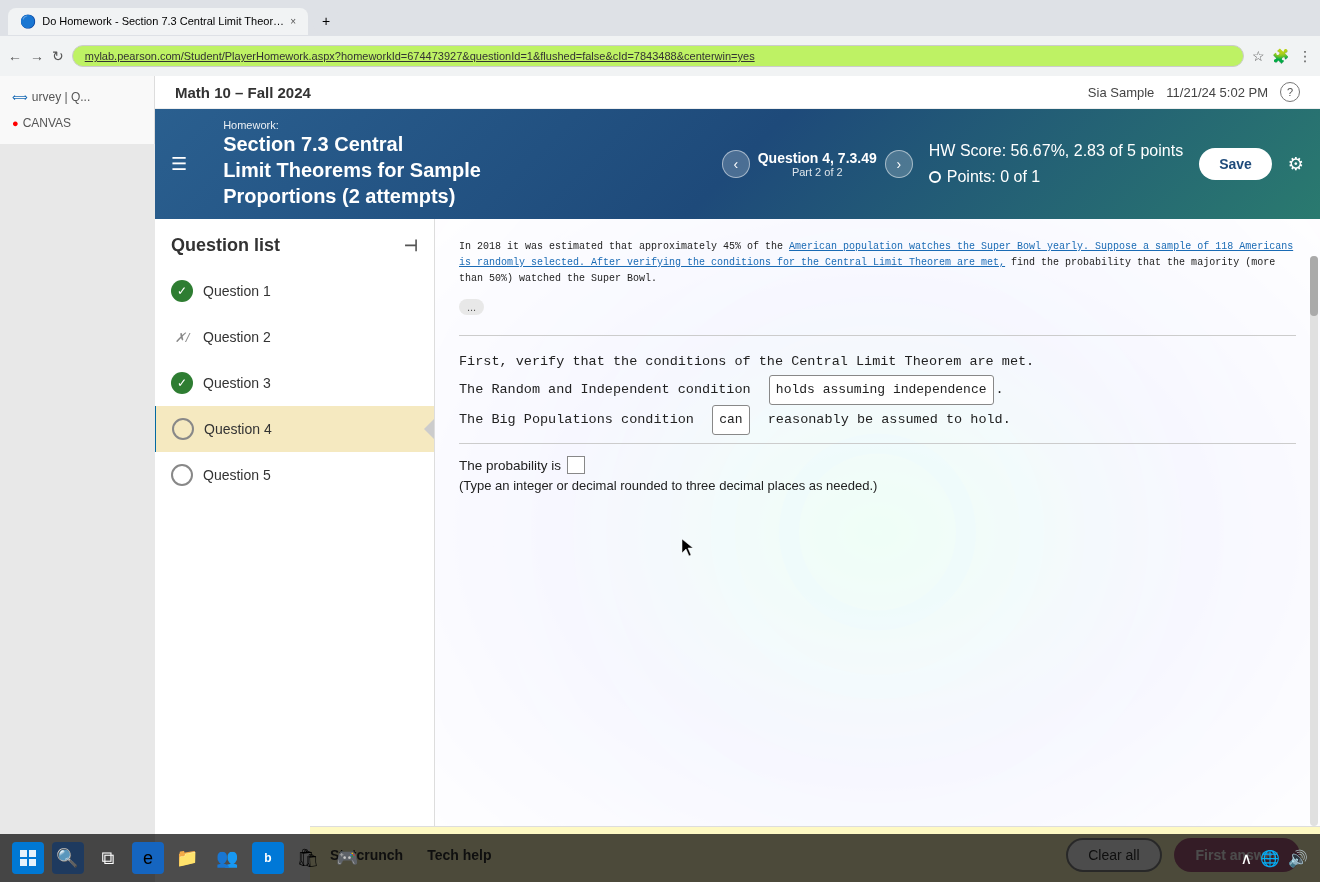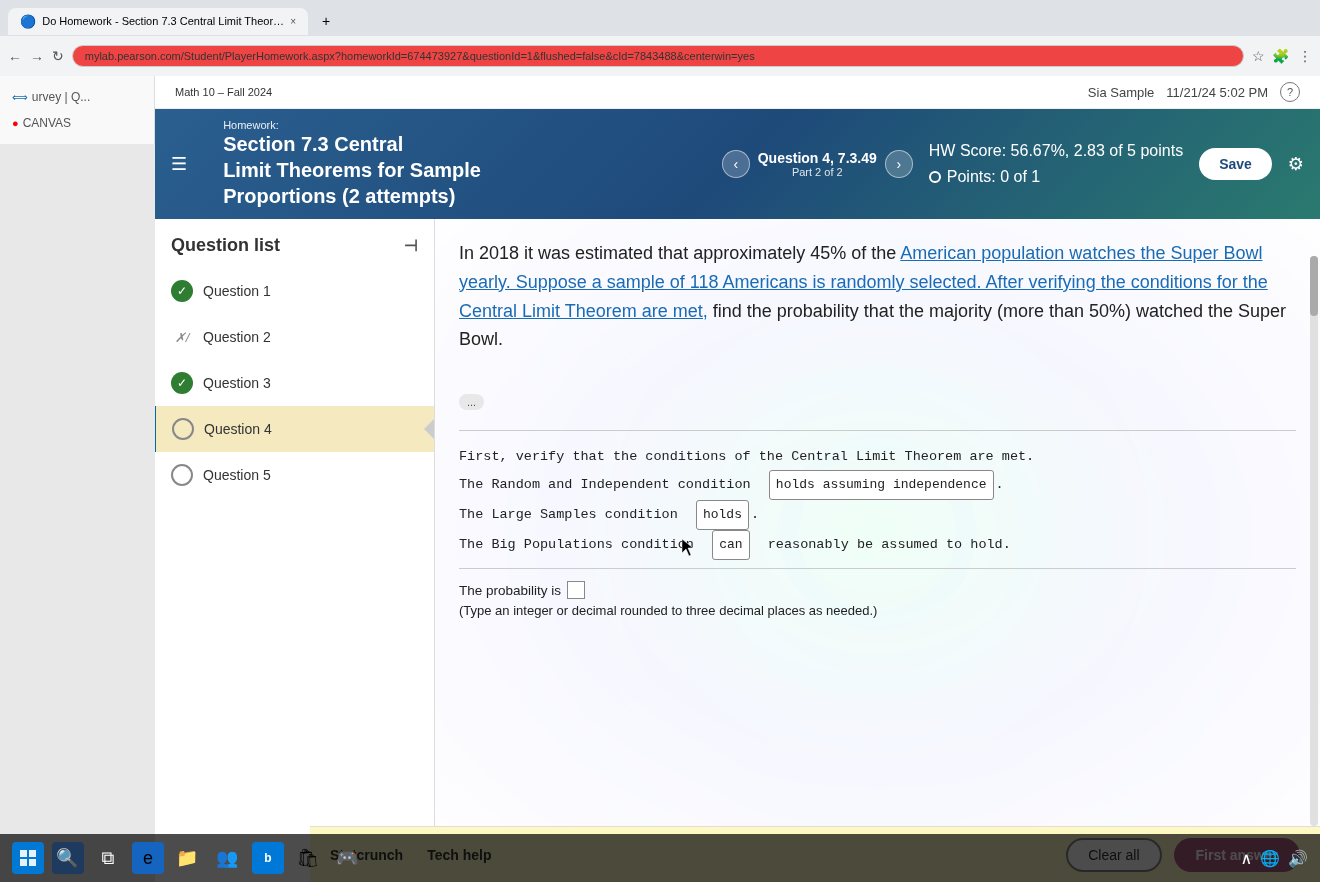--- a/index.html
+++ b/index.html
@@ -39,26 +39,27 @@
     .address-bar {
       display: flex;
       align-items: center;
       padding: 4px 8px;
       background: #f1f3f4;
       gap: 8px;
       height: 40px;
     }
     .address-input {
       flex: 1;
-      background: #ef4444;
+      background: #bef264;
       border: 1px solid #ccc;
       border-radius: 20px;
       padding: 4px 12px;
       font-size: 12px;
       color: #333;
+      text-decoration: underline;
     }
     .browser-icon {
       font-size: 14px;
       color: #555;
       cursor: pointer;
     }
 
     
     .left-tabs {
       position: absolute;
@@ -94,22 +95,22 @@
       background: white;
       display: flex;
       justify-content: space-between;
       align-items: center;
       padding: 6px 20px;
       border-bottom: 1px solid #eee;
       font-size: 13px;
       color: #444;
     }
     .app-header-title {
-      font-size: 11px;
-      font-weight: normal;
+      font-size: 15px;
+      font-weight: bold;
       color: #333;
     }
     .app-header-user {
       display: flex;
       align-items: center;
       gap: 12px;
       font-size: 13px;
       color: #444;
     }
     .help-icon {
@@ -308,24 +309,25 @@
     }
     .wavy-bg svg {
       width: 100%;
       height: 100%;
       opacity: 0.15;
     }
 
     .question-text {
       position: relative;
       z-index: 1;
-      font-size: 18px;
+      font-size: 10px;
       color: #222;
       line-height: 1.6;
-      margin-bottom: 32px;
+      margin-bottom: 4px;
+      font-family: Liberation Mono, monospace;
     }
     .question-text .highlight {
       color: #1a6bb5;
       text-decoration: underline;
     }
 
     .divider {
       border: none;
       border-top: 1px solid #ccc;
       margin: 12px 0;
@@ -642,23 +644,20 @@
 
       <hr class="divider">
 
       
       <div class="conditions-text">
         <div>First, verify that the conditions of the Central Limit Theorem are met.</div>
         <div>
           The Random and Independent condition &nbsp;<span class="answer-chip">holds assuming independence</span>.
         </div>
         <div>
-          The Large Samples condition &nbsp;<span class="answer-chip">holds</span>.
-        </div>
-        <div>
           <span>The Big Populations condition</span>
           &nbsp;<span class="answer-chip">can</span>&nbsp;
           <span>reasonably be assumed to hold.</span>
         </div>
       </div>
 
       <hr class="divider" style="margin-top:8px;">
 
       
       <div class="probability-line">

